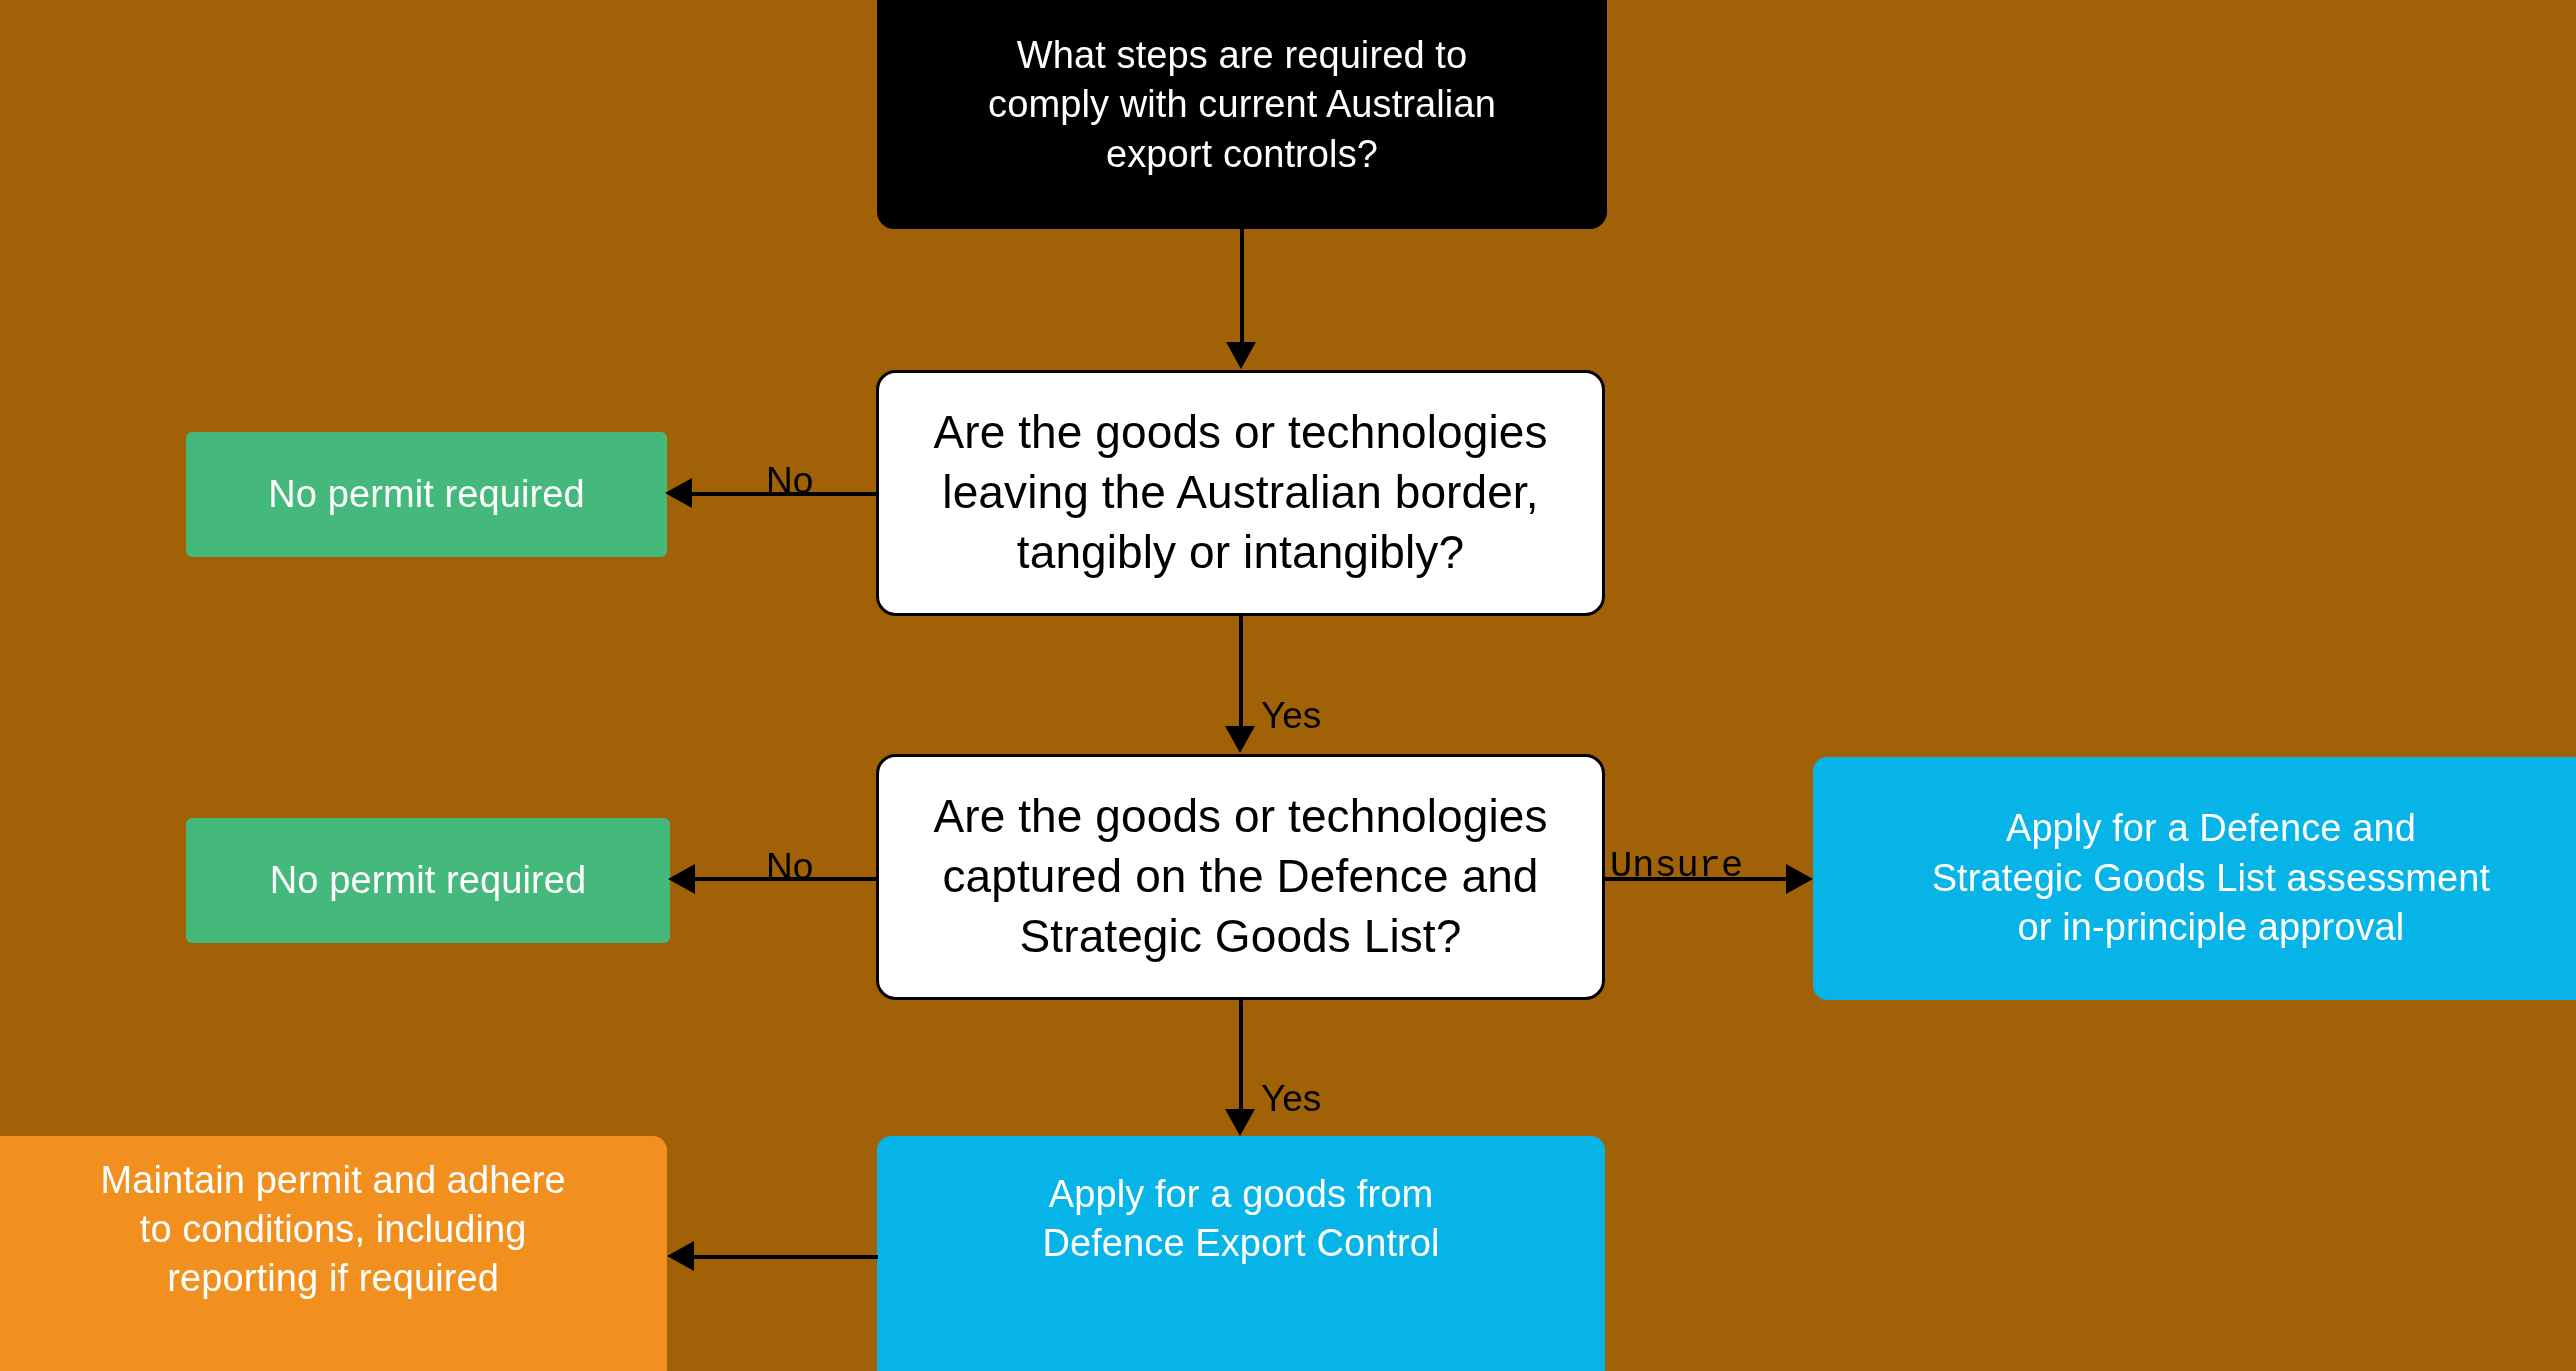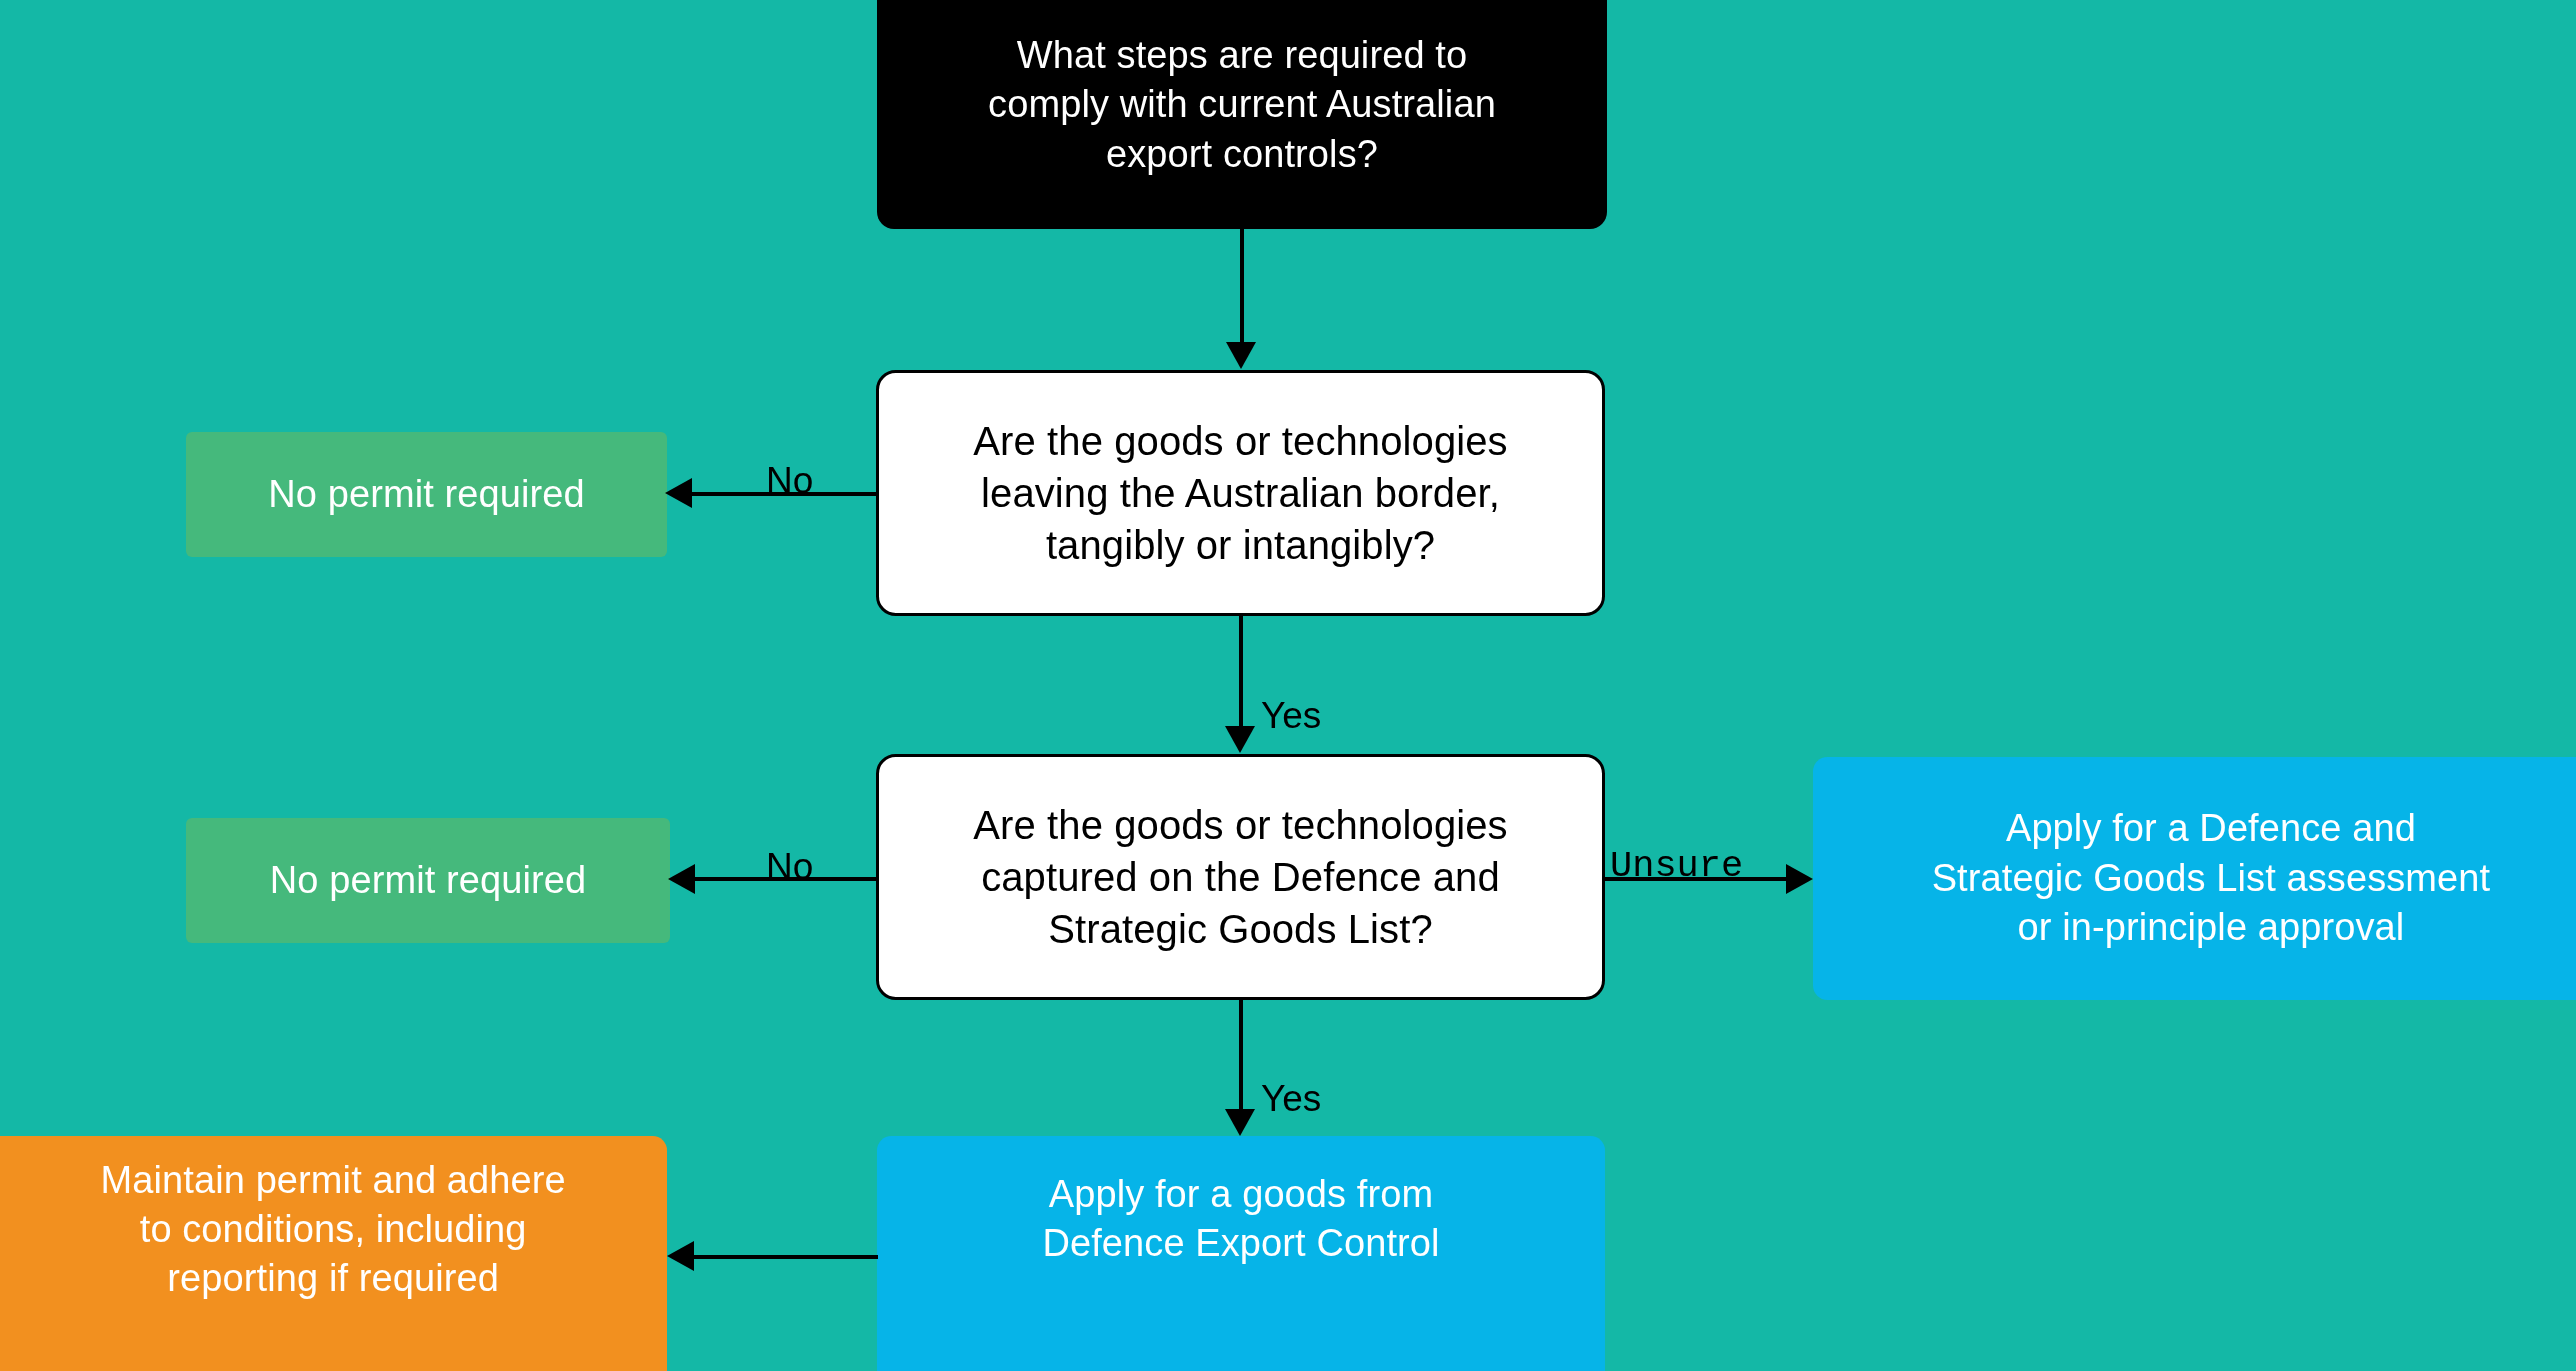--- a/index.html
+++ b/index.html
@@ -8,21 +8,21 @@
     padding: 0;
     background: #ffffff;
   }
   body {
     font-family: "Liberation Sans", sans-serif;
   }
   #stage {
     position: relative;
     width: 2576px;
     height: 1371px;
-    background: #14b8a6;
+    background: #a16207;
     overflow: hidden;
   }
   
   .node {
     position: absolute;
     box-sizing: border-box;
     display: flex;
     align-items: center;
     justify-content: center;
     text-align: center;
@@ -49,21 +49,21 @@
     padding: 0 29px;
     
   }
 
   
   .decision {
     background: #ffffff;
     color: #000000;
     border: 3.3px solid #000000;
     border-radius: 19.7px;
-    font-size: 40px;
+    font-size: 46px;
     padding: 0 22px;
   }
   #node-decision-1 {
     left: 876px;
     top: 370px;
     width: 729px;
     height: 246px;
   }
   #node-decision-2 {
     left: 876px;

